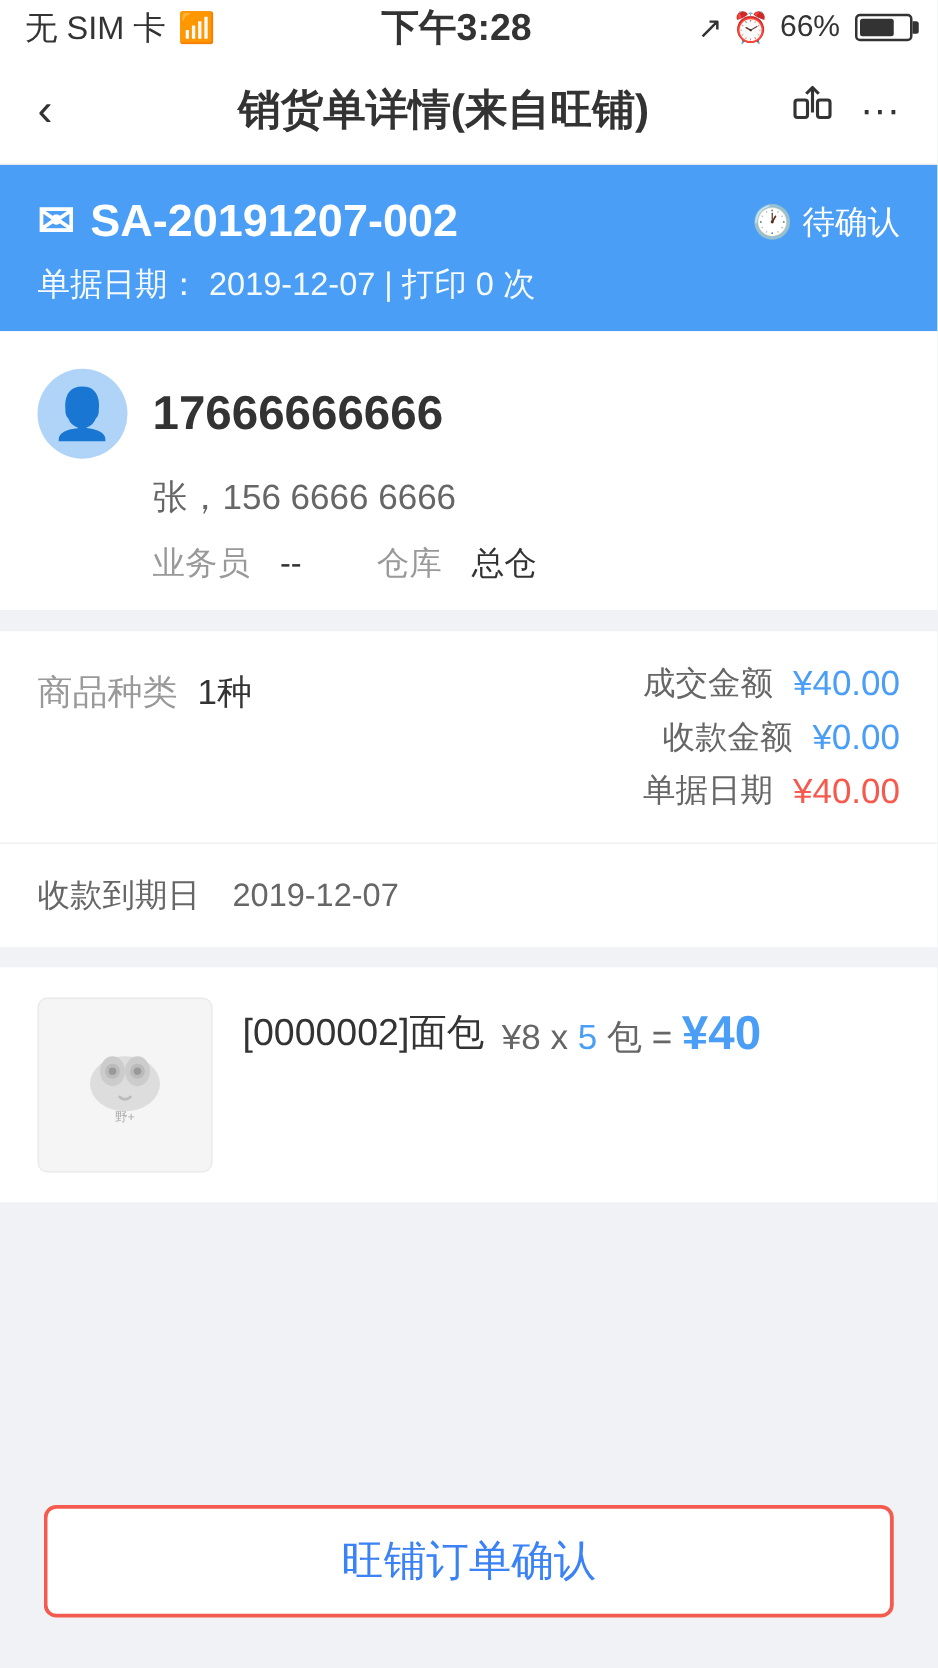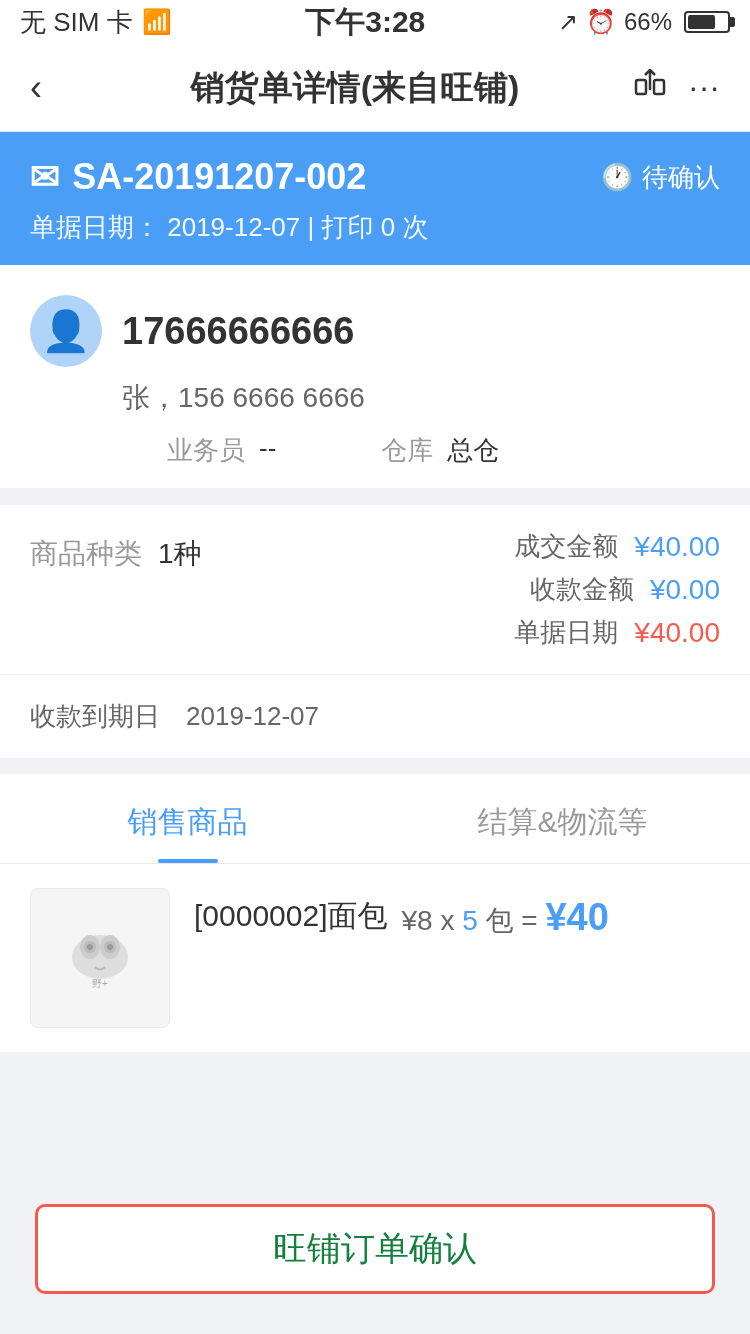--- a/index.html
+++ b/index.html
@@ -165,25 +165,24 @@
       margin-bottom: 16px;
     }
     .customer-meta {
       display: flex;
       align-items: center;
       margin-left: 92px;
       gap: 60px;
     }
     .meta-item {
       display: flex;
-      align-items: flex-start;
-      gap: 14px;
+      align-items: center;
+      gap: 24px;
       font-size: 26px;
       color: #666;
-      margin-left: 45px;
     }
     .meta-label { color: #999; }
     .meta-value { color: #333; }
     .summary-row {
       display: flex;
       align-items: flex-start;
       justify-content: space-between;
     }
     .summary-left {
       display: flex;
@@ -327,21 +326,21 @@
       left: 50%;
       transform: translateX(-50%);
       width: 680px;
     }
     .confirm-btn {
       width: 100%;
       height: 90px;
       background: #fff;
       border: 3px solid #f55a4e;
       border-radius: 10px;
-      color: #15803d;
+      color: #3b82f6;
       font-size: 34px;
       font-weight: 500;
       display: flex;
       align-items: center;
       justify-content: center;
       cursor: pointer;
     }
 
     .wifi-icon { font-size: 24px; }
   </style>
@@ -446,28 +445,20 @@
 <div style="background:#fff; border-top:1px solid #f0f0f0; padding:24px 30px;">
   <div class="payment-due-row">
     <span>收款到期日</span>
     <span>2019-12-07</span>
   </div>
 </div>
 
 <div class="section-divider"></div>
 
 <div class="tabs-section">
-  <div class="tabs-row">
-    <div class="tab-item active">
-      <span>销售商品</span>
-    </div>
-    <div class="tab-item">
-      <span>结算&amp;物流等</span>
-    </div>
-  </div>
 
   <div class="product-section">
     <div class="product-item">
       <div class="product-thumb">
         <span class="product-thumb-owl">
           
           <svg width="80" height="80" viewBox="0 0 80 80" fill="none">
             <ellipse cx="40" cy="45" rx="28" ry="22" fill="#ddd"></ellipse>
             <ellipse cx="30" cy="35" rx="10" ry="12" fill="#ccc"></ellipse>
             <ellipse cx="50" cy="35" rx="10" ry="12" fill="#ccc"></ellipse>

